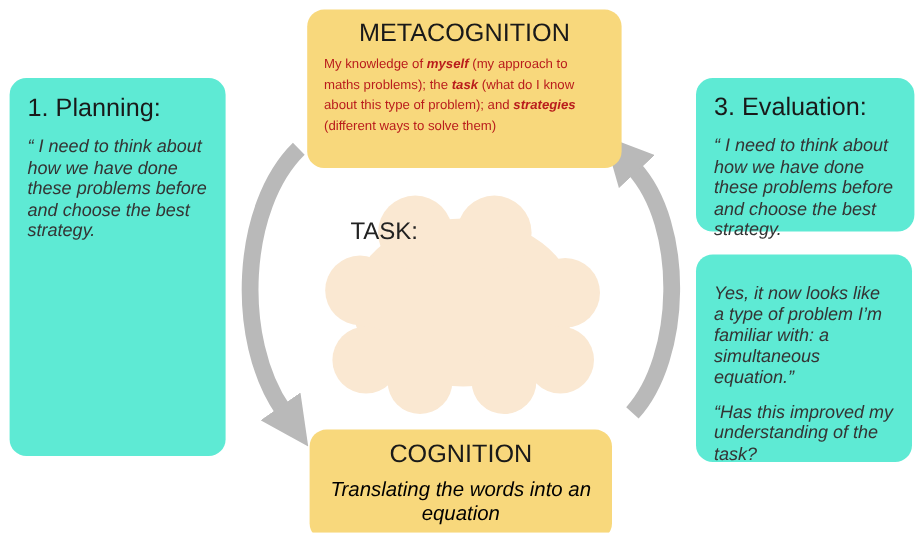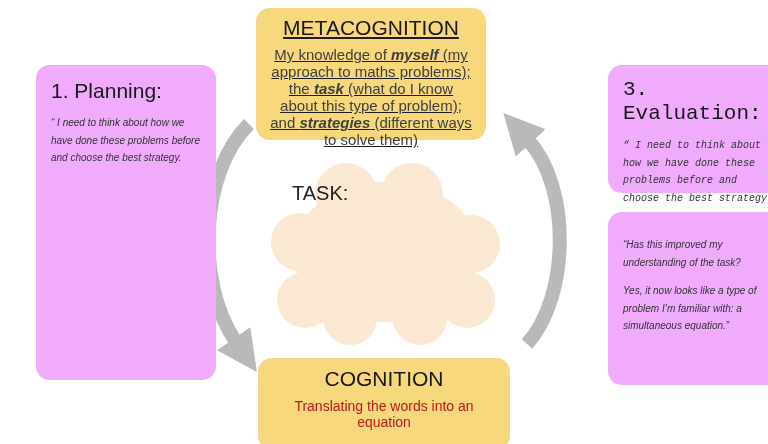--- a/index.html
+++ b/index.html
@@ -3,34 +3,34 @@
 <meta charset="utf-8">
 <style>
   html,body{margin:0;padding:0;background:#ffffff;}
   .canvas{
     position:relative;width:768px;height:444px;background:#ffffff;
     font-family:"Liberation Sans",sans-serif;overflow:hidden;color:#1e1e1e;
   }
   svg.layer{position:absolute;left:0;top:0;}
   .box{position:absolute;box-sizing:border-box;border-radius:14px;}
   .yellow{background:#F8D87C;}
-  .blue{background:#f0abfc;margin-left:28px;}
+  .blue{background:#5eead4;}
   .box-title{font-size:21px;font-weight:400;color:#191919;line-height:1.15;}
   .center{text-align:center;}
-  .metacog{left:256px;top:8px;width:230px;height:132px;padding:8px 12px 6px;text-decoration:underline;}
+  .metacog{left:256px;top:8px;width:262px;height:132px;padding:8px 12px 6px;}
   .metacog-body{
-    text-align:center;font-size:15px;line-height:17px;color:#404040;margin:6px 2px 0;
+    text-align:left;font-size:11px;line-height:17px;color:#b91c1c;margin:6px 2px 0;
   }
   .bi{font-weight:bold;font-style:italic;}
   .planning{left:8px;top:65px;width:180px;height:315px;padding:14px 15px;}
-  .evaluation{left:580px;top:65px;width:182px;height:128px;padding:13px 15px;font-family:Liberation Mono, monospace;}
+  .evaluation{left:580px;top:65px;width:182px;height:128px;padding:13px 15px;}
   .monitoring{left:580px;top:212px;width:180px;height:173px;padding:13px 15px;}
-  .quote{font-style:italic;font-size:10px;line-height:17.5px;color:#343434;margin:11px 0 0;}
+  .quote{font-style:italic;font-size:15px;line-height:17.5px;color:#343434;margin:11px 0 0;}
   .cognition{left:258px;top:358px;width:252px;height:92px;padding:9px 12px;}
-  .cognition-body{font-size:14px;color:#b91c1c;margin:7px 0 0;}
+  .cognition-body{font-size:17px;color:#000000;margin:7px 0 0;font-style:italic;}
   .task-block{position:absolute;left:292px;top:182px;width:188px;color:#222222;}
   .task-title{font-size:20px;line-height:1.1;}
   .task-body{font-size:14px;line-height:18.5px;margin:3px 0 0;}
 </style>
 </head>
 <body>
 
 <div class="canvas">
 
   <svg class="layer" width="768" height="444" viewBox="0 0 768 444">
@@ -65,22 +65,22 @@
     <div class="box-title">1. Planning:</div>
     <p class="quote">“ I need to think about how we have done these problems before and choose the best strategy.</p>
   </div>
 
   <div class="box blue evaluation">
     <div class="box-title">3. Evaluation:</div>
     <p class="quote">“ I need to think about how we have done these problems before and choose the best strategy.</p>
   </div>
 
   <div class="box blue monitoring">
+    <p class="quote">Yes, it now looks like a type of problem I’m familiar with: a simultaneous equation.”</p>
     <p class="quote">“Has this improved my understanding of the task?</p>
-    <p class="quote">Yes, it now looks like a type of problem I’m familiar with: a simultaneous equation.”</p>
   </div>
 
   <div class="task-block">
     <div class="task-title">TASK:</div>
   </div>
 
   <div class="box yellow cognition center">
     <div class="box-title">COGNITION</div>
     <p class="cognition-body">Translating the words into an equation</p>
   </div>

